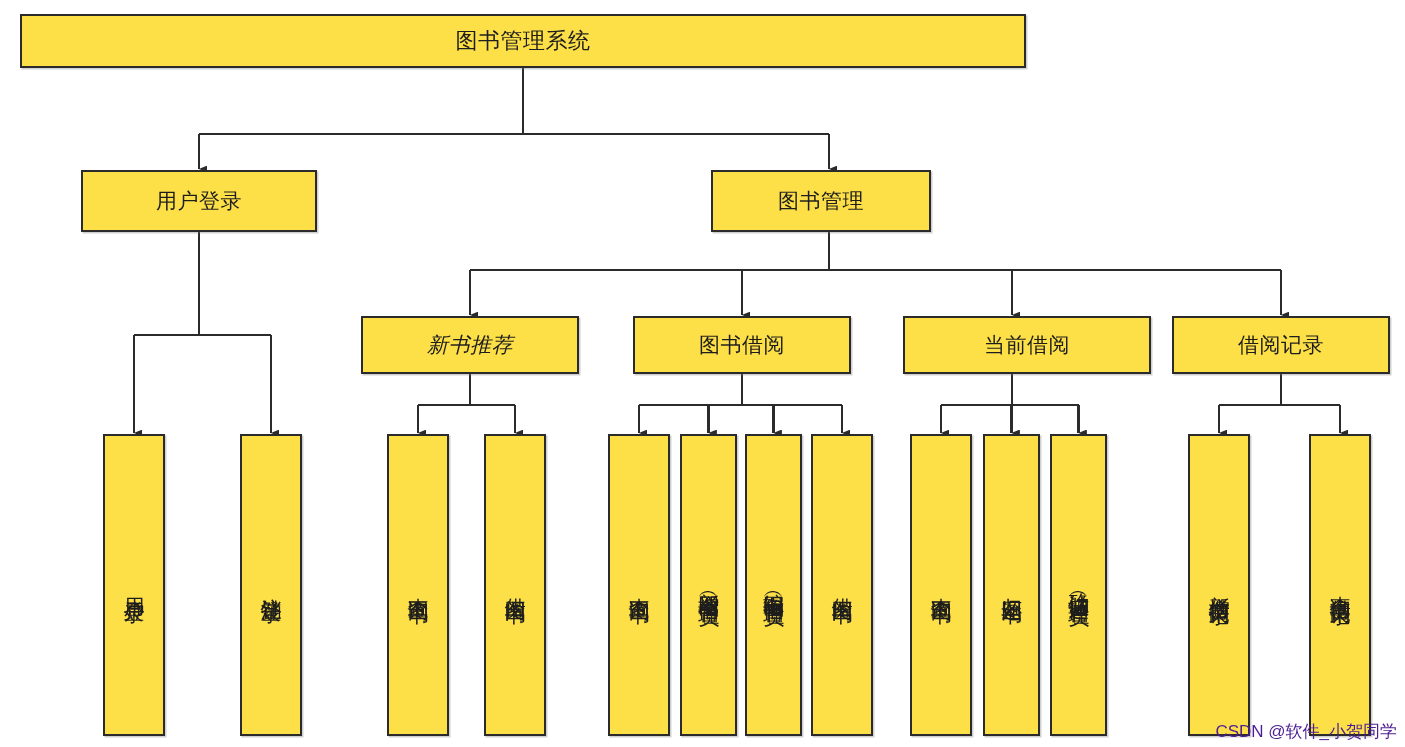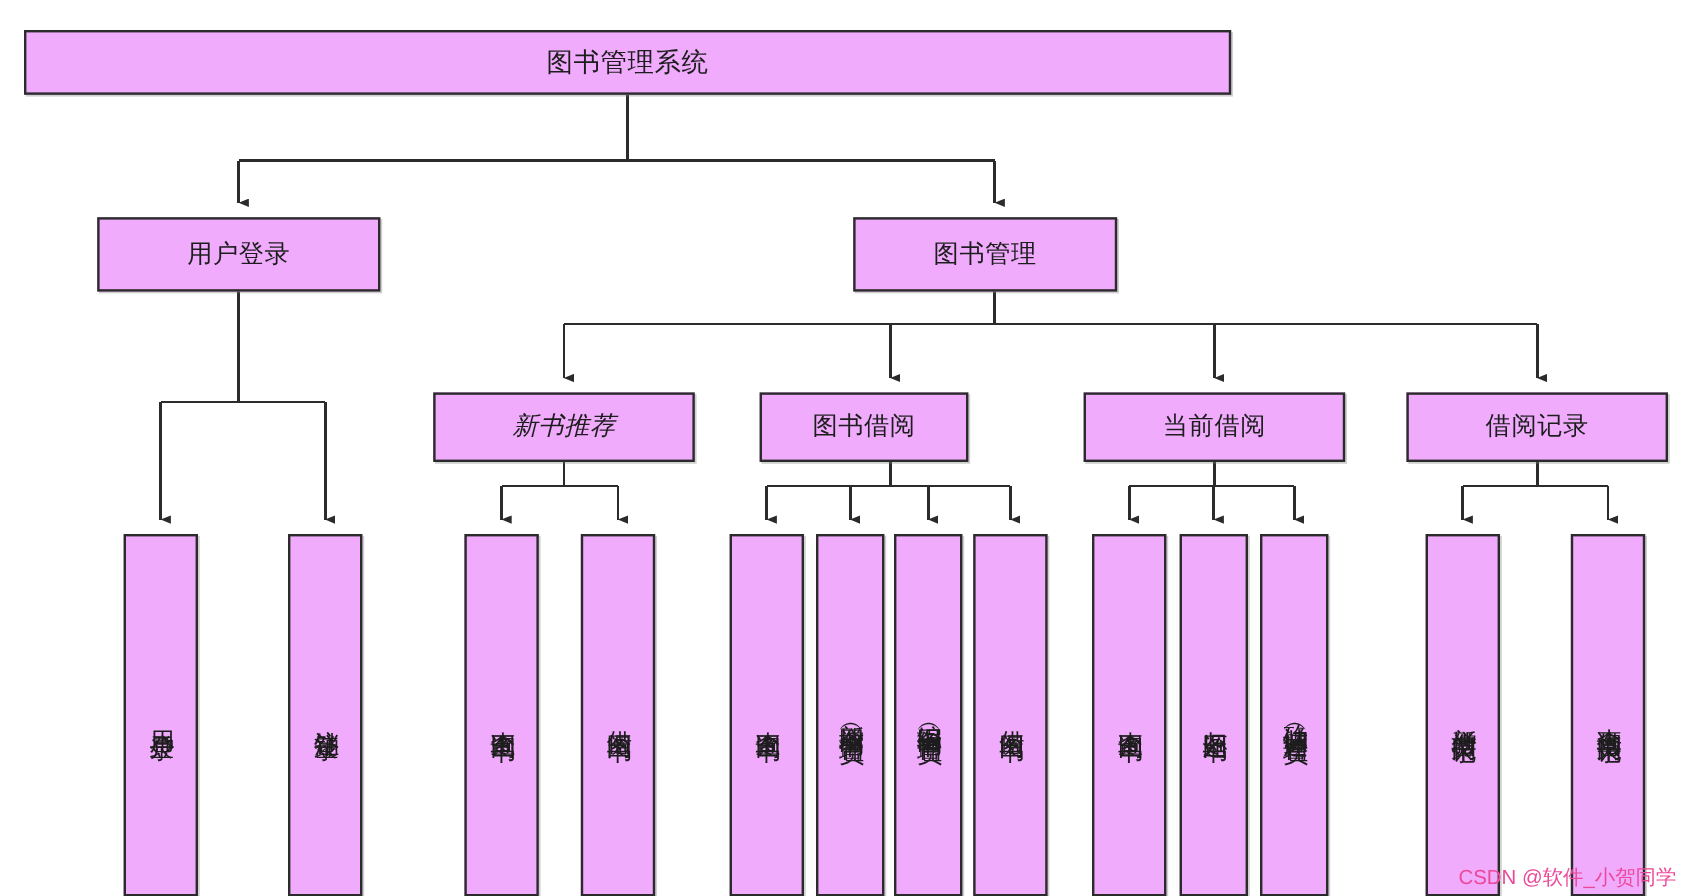--- a/index.html
+++ b/index.html
@@ -23,27 +23,26 @@
     left: 0;
     top: 0;
     width: 1405px;
     height: 747px;
     pointer-events: none;
   }
   .node {
     position: absolute;
     box-sizing: border-box;
     border: 2.5px solid #2b2b2b;
-    background: #f0abfc;
+    background: #fde047;
     display: flex;
     align-items: center;
     justify-content: center;
     color: #1d1d1d;
     box-shadow: 1.5px 1.5px 0 rgba(120,120,120,0.35);
-    margin-top: 11px;
   }
   .node .label {
     display: block;
     text-align: center;
     letter-spacing: 0.5px;
   }
   
   .node.horiz .label {
     writing-mode: horizontal-tb;
     font-size: 21px;
@@ -64,21 +63,21 @@
     font-size: 21px;
     line-height: 1.35;
     letter-spacing: 2px;
     max-height: 100%;
   }
   #watermark {
     position: absolute;
     right: 8px;
     bottom: 4px;
     font-size: 17px;
-    color: #ec4899;
+    color: #4c1d95;
     white-space: nowrap;
     font-family: "Liberation Sans", "DejaVu Sans", sans-serif;
   }
 </style>
 </head>
 <body>
 
 <div id="diagram-canvas">
 
   <svg id="edges-layer" viewBox="0 0 1405 747" width="1405" height="747" aria-hidden="true">
@@ -128,24 +127,24 @@
       </div>
       <div class="node horiz" style="left: 81px; top: 170px; width: 236px; height: 62px;">
         <span class="label">用户登录</span>
       </div>
       <div class="node horiz" style="left: 711px; top: 170px; width: 220px; height: 62px;">
         <span class="label">图书管理</span>
       </div>
       <div class="node horiz" style="left: 361px; top: 316px; width: 218px; height: 58px; font-style: italic;">
         <span class="label">新书推荐</span>
       </div>
-      <div class="node horiz" style="left: 633px; top: 316px; width: 174px; height: 58px;">
+      <div class="node horiz" style="left: 633px; top: 316px; width: 218px; height: 58px;">
         <span class="label">图书借阅</span>
       </div>
-      <div class="node horiz" style="left: 903px; top: 316px; width: 218px; height: 58px;">
+      <div class="node horiz" style="left: 903px; top: 316px; width: 248px; height: 58px;">
         <span class="label">当前借阅</span>
       </div>
       <div class="node horiz" style="left: 1172px; top: 316px; width: 218px; height: 58px;">
         <span class="label">借阅记录</span>
       </div>
       <div class="node vert" style="left: 103px; top: 434px; width: 62px; height: 302px;">
         <span class="label">用户登录</span>
       </div>
       <div class="node vert" style="left: 240px; top: 434px; width: 62px; height: 302px;">
         <span class="label">注销登录</span>

